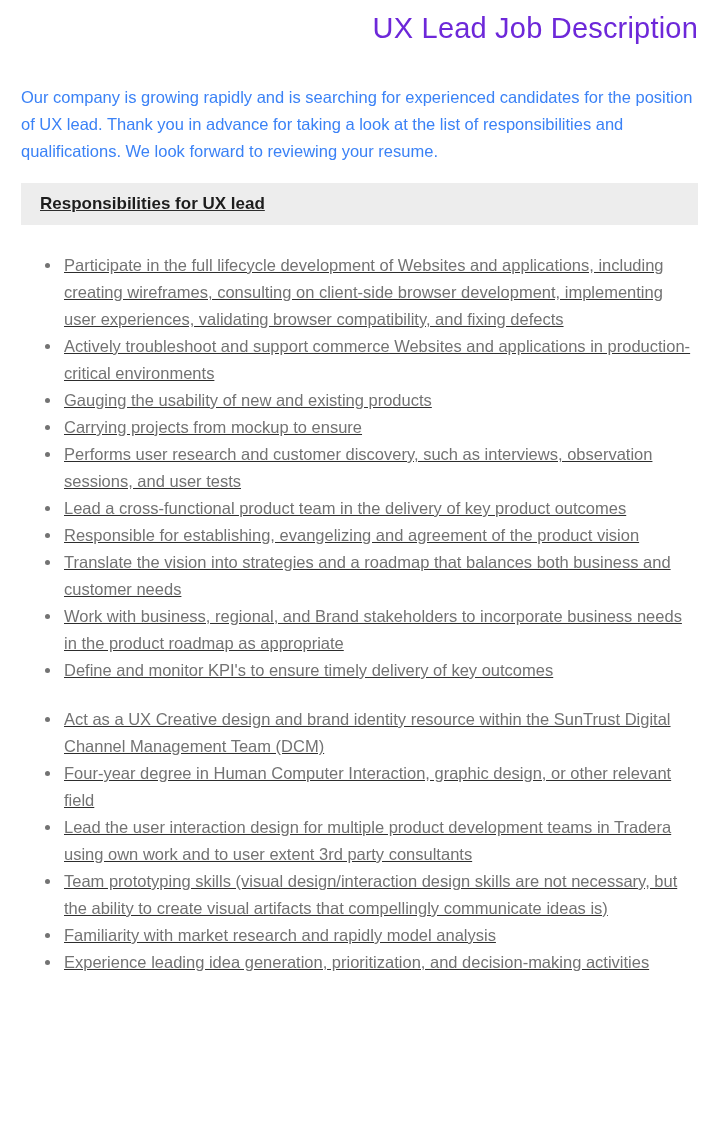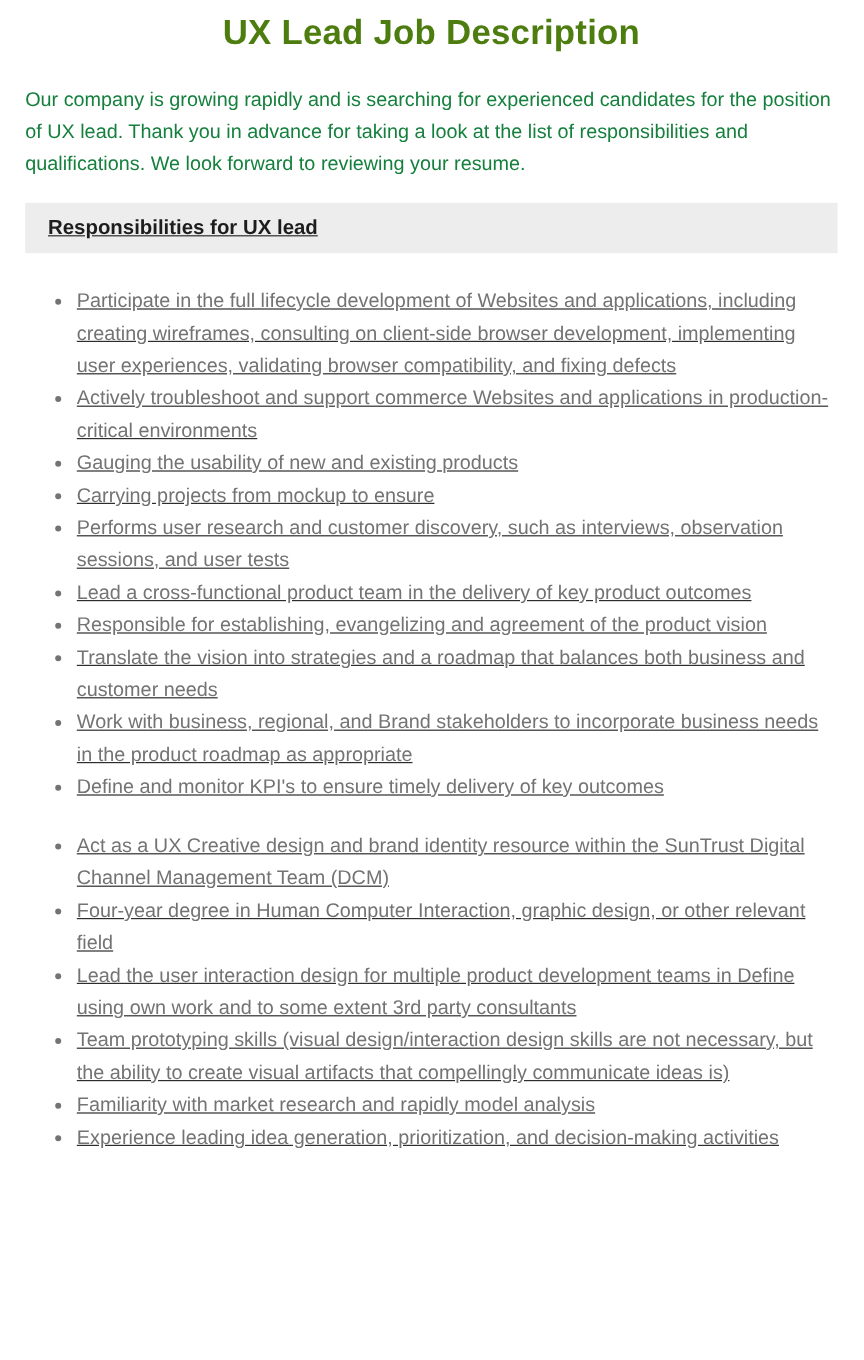--- a/index.html
+++ b/index.html
@@ -16,33 +16,33 @@
   .page {
     width: 720px;
     min-height: 1133px;
     margin: 0 auto;
     padding: 0 22px 30px 21px;
     background: #ffffff;
   }
   .page-title {
     margin: 0;
     padding: 10px 0 0 0;
-    text-align: center;
+    text-align: right;
     font-size: 29px;
-    font-weight: bold;
+    font-weight: normal;
     letter-spacing: 0.2px;
-    color: #4d7c0f;
+    color: #6d28d9;
     line-height: 1.3;
   }
   .intro {
-    margin: 22px 0 18px 0;
+    margin: 36px 0 18px 0;
     padding: 0;
     font-size: 16.5px;
     line-height: 27px;
-    color: #15803d;
+    color: #3b82f6;
   }
   .section-bar {
     background: #ededed;
     font-size: 17px;
     font-weight: bold;
     color: #1d1d1d;
     padding: 11px 12px 11px 19px;
     margin: 0 0 27px 0;
     line-height: 1.2;
   }
@@ -88,20 +88,20 @@
         <li>Translate the vision into strategies and a roadmap that balances both business and customer needs</li>
         <li>Work with business, regional, and Brand stakeholders to incorporate business needs in the product roadmap as appropriate</li>
         <li>Define and monitor KPI's to ensure timely delivery of key outcomes</li>
       </ul>
   </div>
 
   <div class="section">
     <ul class="bullet-list">
         <li>Act as a UX Creative design and brand identity resource within the SunTrust Digital Channel Management Team (DCM)</li>
         <li>Four-year degree in Human Computer Interaction, graphic design, or other relevant field</li>
-        <li>Lead the user interaction design for multiple product development teams in Define using own work and to some extent 3rd party consultants</li>
+        <li>Lead the user interaction design for multiple product development teams in Tradera using own work and to user extent 3rd party consultants</li>
         <li>Team prototyping skills (visual design/interaction design skills are not necessary, but the ability to create visual artifacts that compellingly communicate ideas is)</li>
         <li>Familiarity with market research and rapidly model analysis</li>
         <li>Experience leading idea generation, prioritization, and decision-making activities</li>
       </ul>
   </div>
 
 </div>
 
 </body></html>

